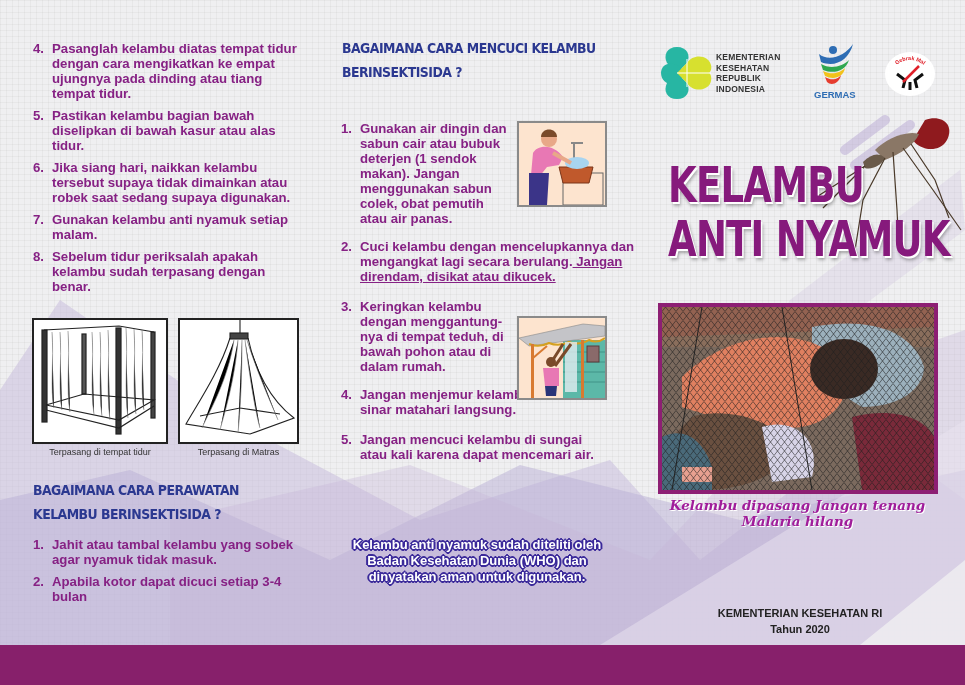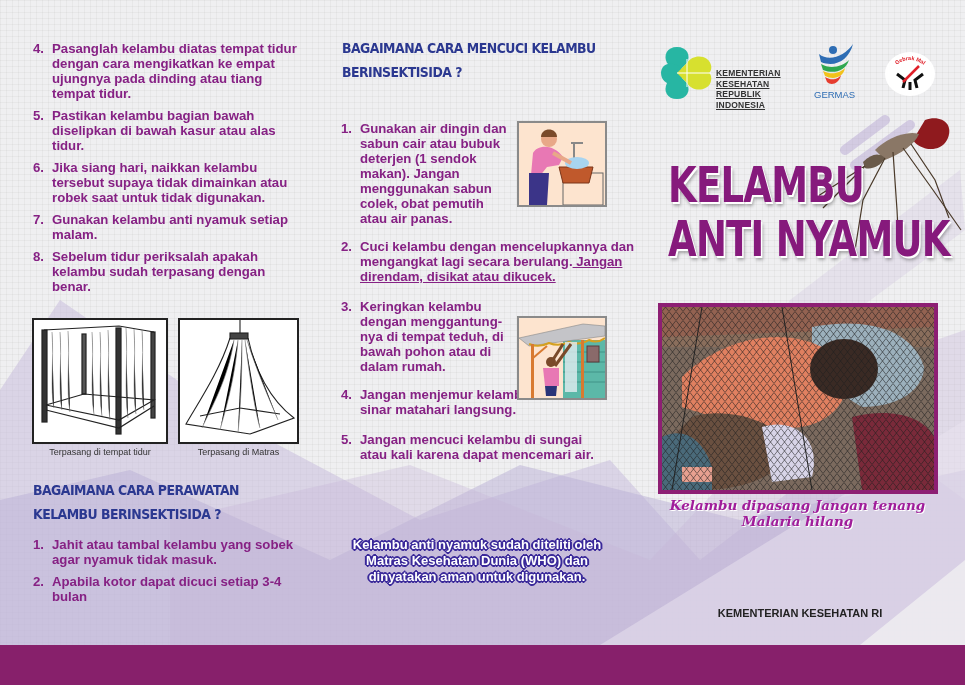--- a/index.html
+++ b/index.html
@@ -85,28 +85,27 @@
     font-style: italic; font-weight: bold; color: #a01c9a;
     font-size: 13.5px; line-height: 16px;
     text-shadow: 1px 1px 0 #fff;
   }
   .publisher {
     position: absolute; left: 690px; top: 577px; width: 220px;
     text-align: center; font-weight: bold; color: #222;
     font-size: 11px; line-height: 16px; margin-top: 28px;
   }
   .kemenkes-text {
-    position: absolute; left: 716px; top: 68px;
+    position: absolute; left: 716px; top: 52px;
     font-size: 8.5px; line-height: 10.5px; color: #333; font-weight: bold;
     letter-spacing: 0.2px;
-    text-decoration: underline;
   }
   .germas-text {
     position: absolute; left: 814px; top: 89px;
-    font-size: 9.5px; font-weight: normal; color: #2e6db4;
+    font-size: 9.5px; font-weight: bold; color: #2e6db4;
   }
   .underline { text-decoration: underline; }
 </style>
 </head>
 <body>
 
 <div class="bg">
   <svg width="965" height="645" viewBox="0 0 965 645">
     <polygon points="0,390 0,645 965,645 965,500 870,430 700,560 610,460 420,520 250,430 60,300" fill="#c8bedc" opacity="0.55"></polygon>
     <polygon points="0,500 130,470 330,560 520,465 740,520 965,470 965,645 0,645" fill="#b9b0d6" opacity="0.5"></polygon>
@@ -122,21 +121,21 @@
     <li>
         <span class="num">4.</span>
         <span class="txt">Pasanglah kelambu diatas tempat tidur dengan cara mengikatkan ke empat ujungnya pada dinding atau tiang tempat tidur.</span>
       </li>
     <li>
         <span class="num">5.</span>
         <span class="txt">Pastikan kelambu bagian bawah diselipkan di bawah kasur atau alas tidur.</span>
       </li>
     <li>
         <span class="num">6.</span>
-        <span class="txt">Jika siang hari, naikkan kelambu tersebut supaya tidak dimainkan atau robek saat untuk tidak digunakan.</span>
+        <span class="txt">Jika siang hari, naikkan kelambu tersebut supaya tidak dimainkan atau robek saat sedang supaya digunakan.</span>
       </li>
     <li>
         <span class="num">7.</span>
         <span class="txt">Gunakan kelambu anti nyamuk setiap malam.</span>
       </li>
     <li>
         <span class="num">8.</span>
         <span class="txt">Sebelum tidur periksalah apakah kelambu sudah terpasang  dengan benar.</span>
       </li>
   </ol>
@@ -263,21 +262,21 @@
       <rect x="62" y="22" width="3" height="58" fill="#d87a30"></rect>
       <path d="M14,40 L28,28" stroke="#d87a30" stroke-width="2"></path>
       <rect x="46" y="24" width="12" height="50" fill="#e4ecf0" opacity="0.8"></rect>
       <circle cx="32" cy="44" r="5" fill="#7a4a2a"></circle>
       <path d="M24,50 L40,50 L40,68 L26,68 Z" fill="#e878b4"></path>
       <path d="M26,68 L38,68 L37,78 L27,78 Z" fill="#2a3478"></path>
       <path d="M30,48 L44,26 M36,48 L52,26" stroke="#7a4a2a" stroke-width="3"></path>
     </svg>
   </div>
 
-  <div class="who-note" style="left:15px;">Kelambu anti nyamuk sudah diteliti oleh Matras Kesehatan Dunia (WHO) dan dinyatakan aman untuk digunakan.</div>
+  <div class="who-note" style="left:15px;">Kelambu anti nyamuk sudah diteliti oleh Badan Kesehatan Dunia (WHO) dan dinyatakan aman untuk digunakan.</div>
 </div>
 
 <div class="panel p3">
   <svg style="position:absolute; left:14px; top:45px;" width="56" height="56" viewBox="0 0 56 56">
     <path d="M18,2 C28,2 32,10 28,18 L18,28 L8,18 C4,10 8,2 18,2 Z" fill="#27b6a3"></path>
     <path d="M2,28 C2,20 10,16 18,20 L28,28 L18,38 C10,42 2,36 2,28 Z" fill="#27b6a3"></path>
     <path d="M18,54 C8,54 4,46 8,38 L18,28 L28,38 C32,46 28,54 18,54 Z" fill="#27b6a3"></path>
     <path d="M28,18 C34,8 50,10 52,20 C54,28 46,34 40,28 L28,28 Z" fill="#d7e02f"></path>
     <path d="M28,38 C34,48 50,46 52,36 C54,28 46,22 40,28 L28,28 Z" fill="#d7e02f"></path>
     <path d="M18,28 L28,18 L28,38 Z" fill="#d7e02f"></path>
@@ -360,16 +359,17 @@
     </svg>
   </div>
 
   <div class="slogan" style="left:15px;">
     <div>Kelambu dipasang Jangan tenang</div>
     <div>Malaria hilang</div>
   </div>
 
   <div class="publisher" style="left:45px;">
     <div>KEMENTERIAN KESEHATAN RI</div>
+    <div>Tahun 2020</div>
   </div>
 </div>
 
 <div class="bottom-bar"></div>
 
 </body></html>

